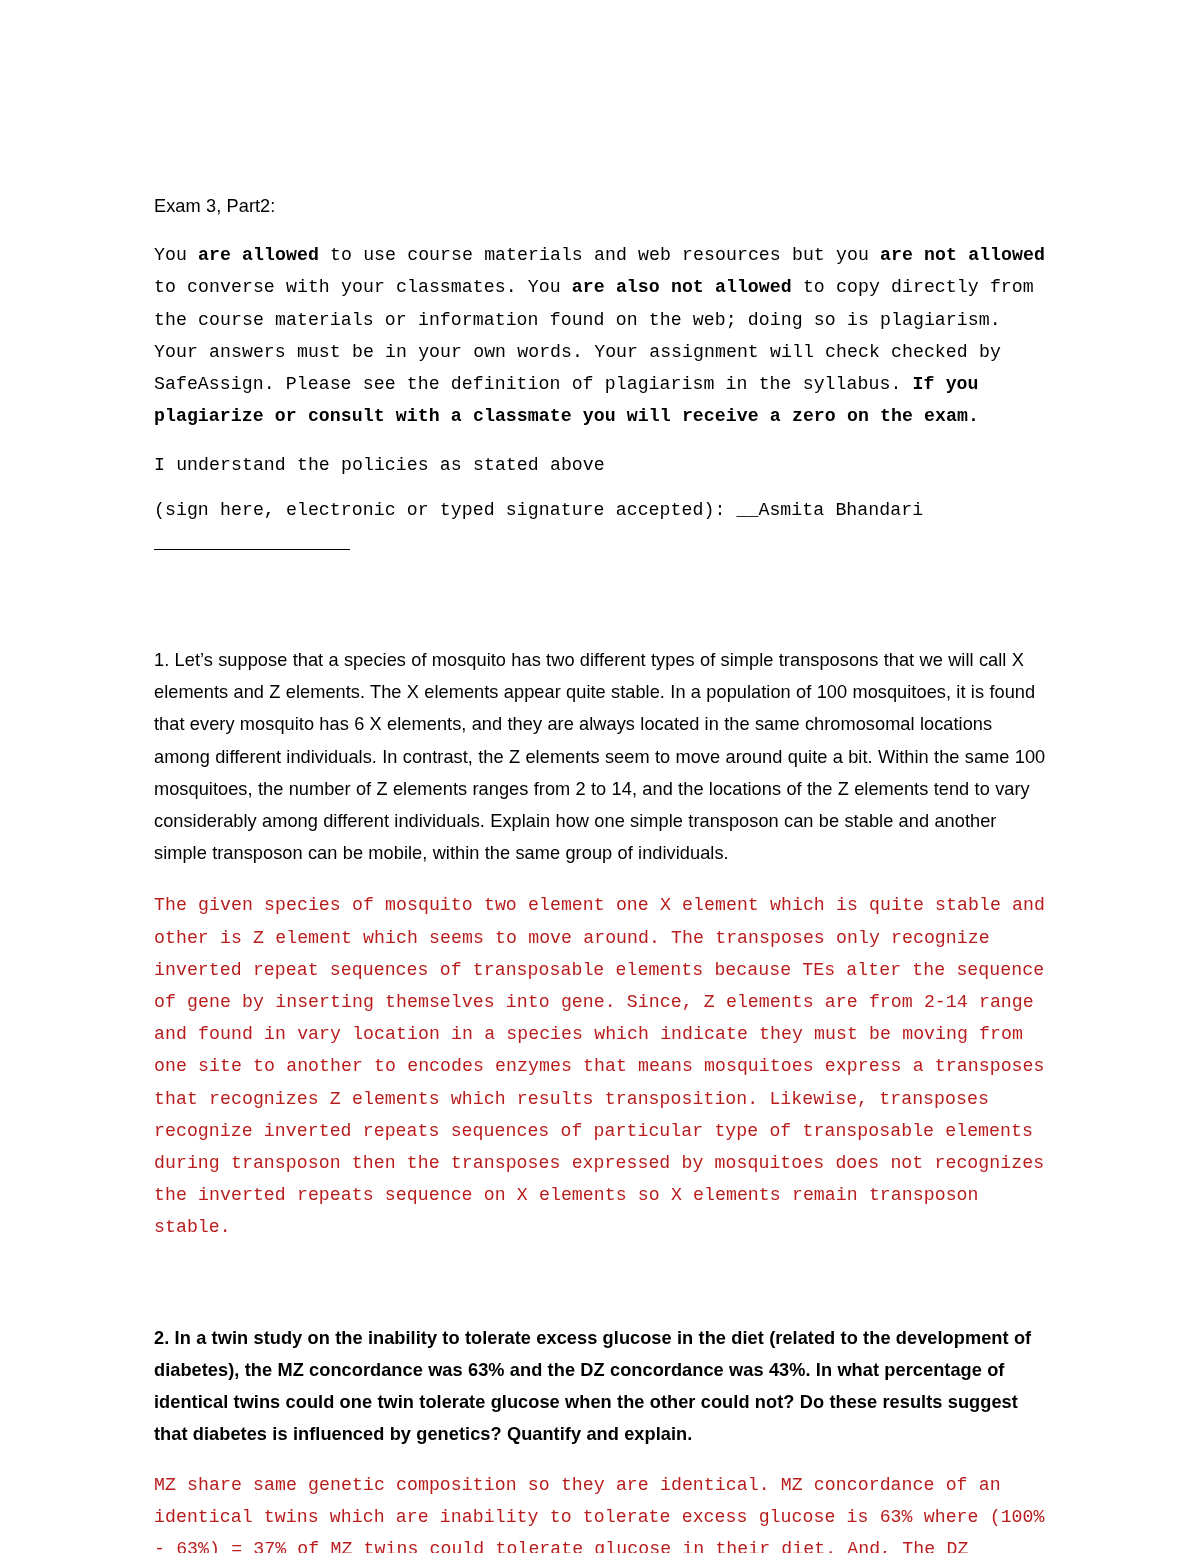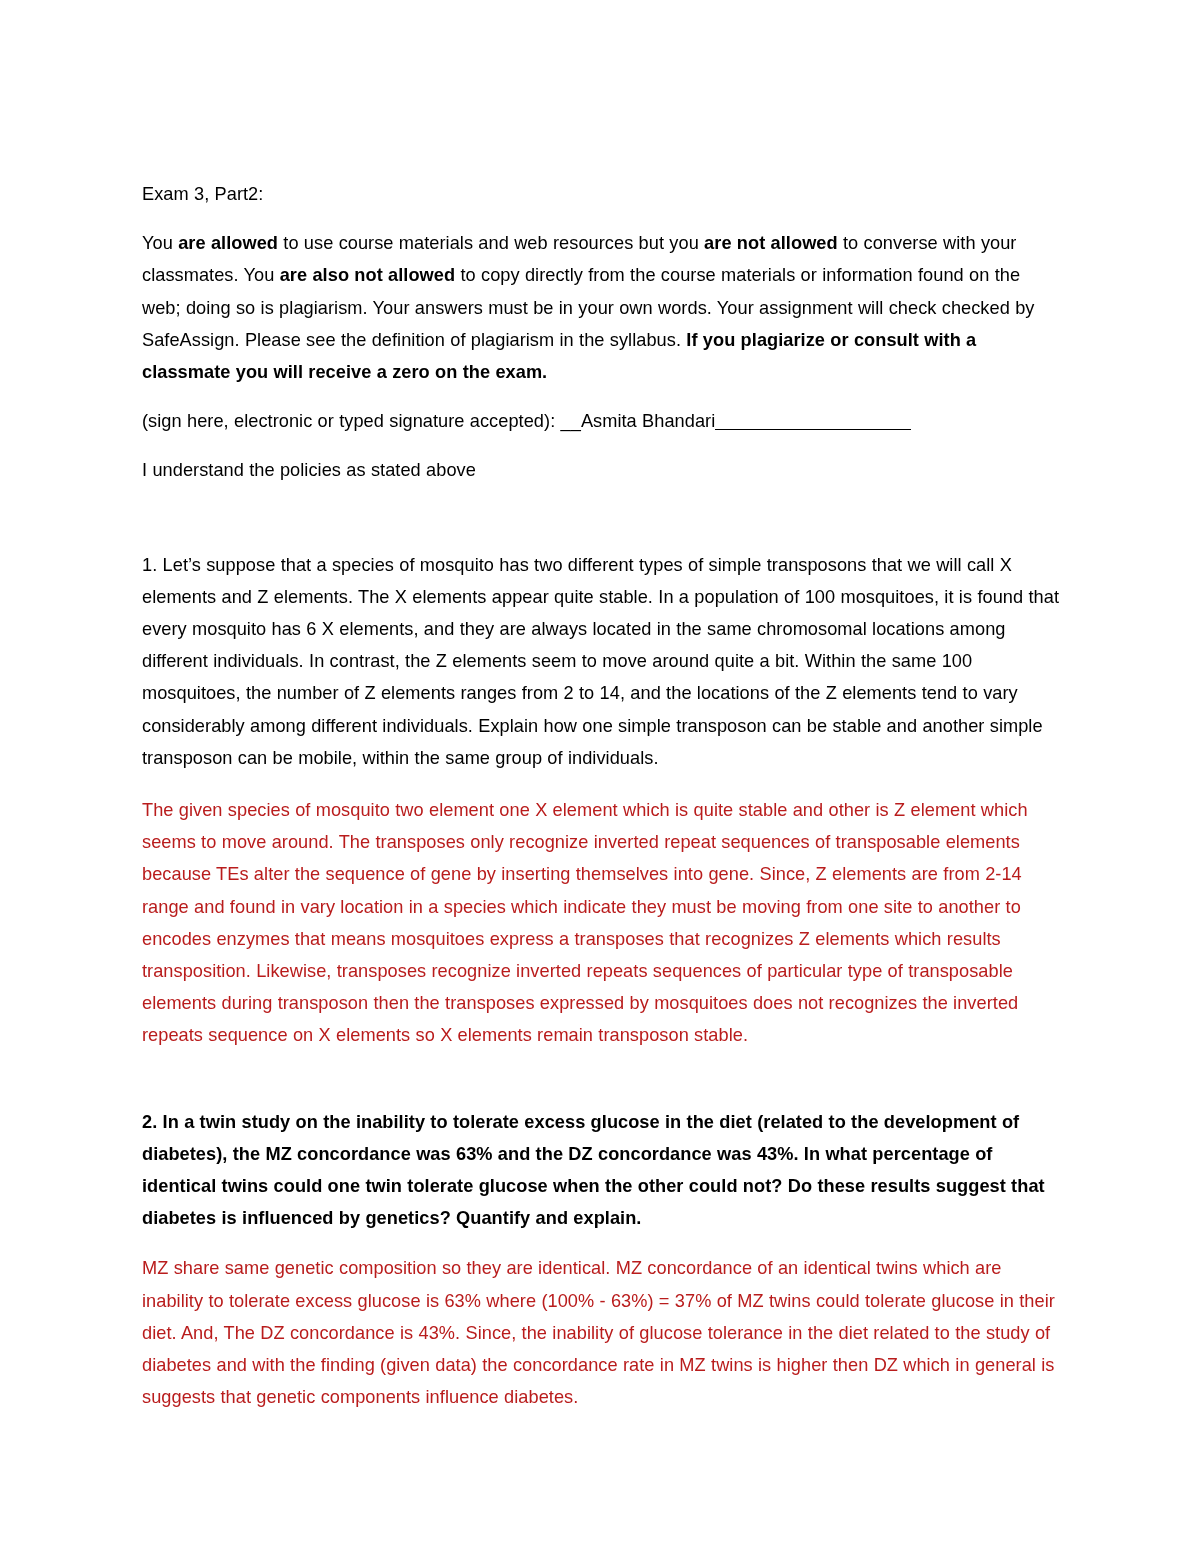--- a/index.html
+++ b/index.html
@@ -23,26 +23,27 @@
   .doc-body {
     position: absolute;
     left: 142px;
     top: 178px;
     width: 918px;
   }
   .para {
     font-size: 18.2px;
     line-height: 32.2px;
     letter-spacing: 0.05px;
-    margin: 0;
+    margin: 12px;
     text-align: left;
     word-spacing: 0.2px;
   }
   .para + .para {
     margin-top: 17px;
+    font-family: Liberation Mono, monospace;
   }
   .tight + .tight {
     margin-top: 0;
   }
   .answer {
     color: #b91c1c;
   }
   .bold {
     font-weight: bold;
   }
@@ -63,23 +64,23 @@
 </head>
 <body>
 
 <div class="page">
   <div class="doc-body">
 
     <p class="para">Exam 3, Part2:</p>
 
     <p class="para"><span>You </span><span class="bold">are allowed</span><span> to use course materials and web resources but you </span><span class="bold">are not allowed</span><span> to converse with your classmates.  You </span><span class="bold">are also not allowed</span><span> to copy directly from the course materials or information found on the web; doing so is plagiarism.  Your answers must be in your own words.  Your assignment will check checked by SafeAssign.  Please see the definition of plagiarism in the syllabus.  </span><span class="bold">If you plagiarize or consult with a classmate you will receive a zero on the exam.</span></p>
 
+    <p class="para tight" style="margin-top:17px">I understand the policies as stated above</p>
+
     <p class="para tight"><span>(sign here, electronic or typed signature accepted):  __</span><span>Asmita Bhandari</span><span class="sig-line"></span></p>
-
-    <p class="para tight" style="margin-top:17px">I understand the policies as stated above</p>
 
     <div class="gap-block"></div>
 
     <p class="para">1. Let’s suppose that a species of mosquito has two different types of simple transposons that we will call X elements and Z elements. The X elements appear quite stable. In a population of 100 mosquitoes, it is found that every mosquito has 6 X elements, and they are always located in the same chromosomal locations among different individuals. In contrast, the Z elements seem to move around quite a bit. Within the same 100 mosquitoes, the number of Z elements ranges from 2 to 14, and the locations of the Z elements tend to vary considerably among different individuals. Explain how one simple transposon can be stable and another simple transposon can be mobile, within the same group of individuals.</p>
 
     <p class="para answer" style="margin-top:20px">The given species of mosquito two element one X element which is quite stable and other is Z element which seems to move around. The transposes only recognize inverted repeat sequences of transposable elements because TEs alter the sequence of gene by inserting themselves into gene. Since, Z elements are from 2-14 range and found in vary location in a species which indicate they must be moving from one site to another to encodes enzymes that means mosquitoes express a transposes that recognizes Z elements which results transposition. Likewise, transposes recognize inverted repeats sequences of particular type of transposable elements during transposon then the transposes expressed by mosquitoes does not recognizes the inverted repeats sequence on X elements so X elements remain transposon stable.</p>
 
     <div class="gap-block-sm"></div>
 
     <p class="para bold">2. In a twin study on the inability to tolerate excess glucose in the diet (related to the development of diabetes), the MZ concordance was 63% and the DZ concordance was 43%.  In what percentage of identical twins could one twin tolerate glucose when the other could not? Do these results suggest that diabetes is influenced by genetics?  Quantify and explain.</p>

